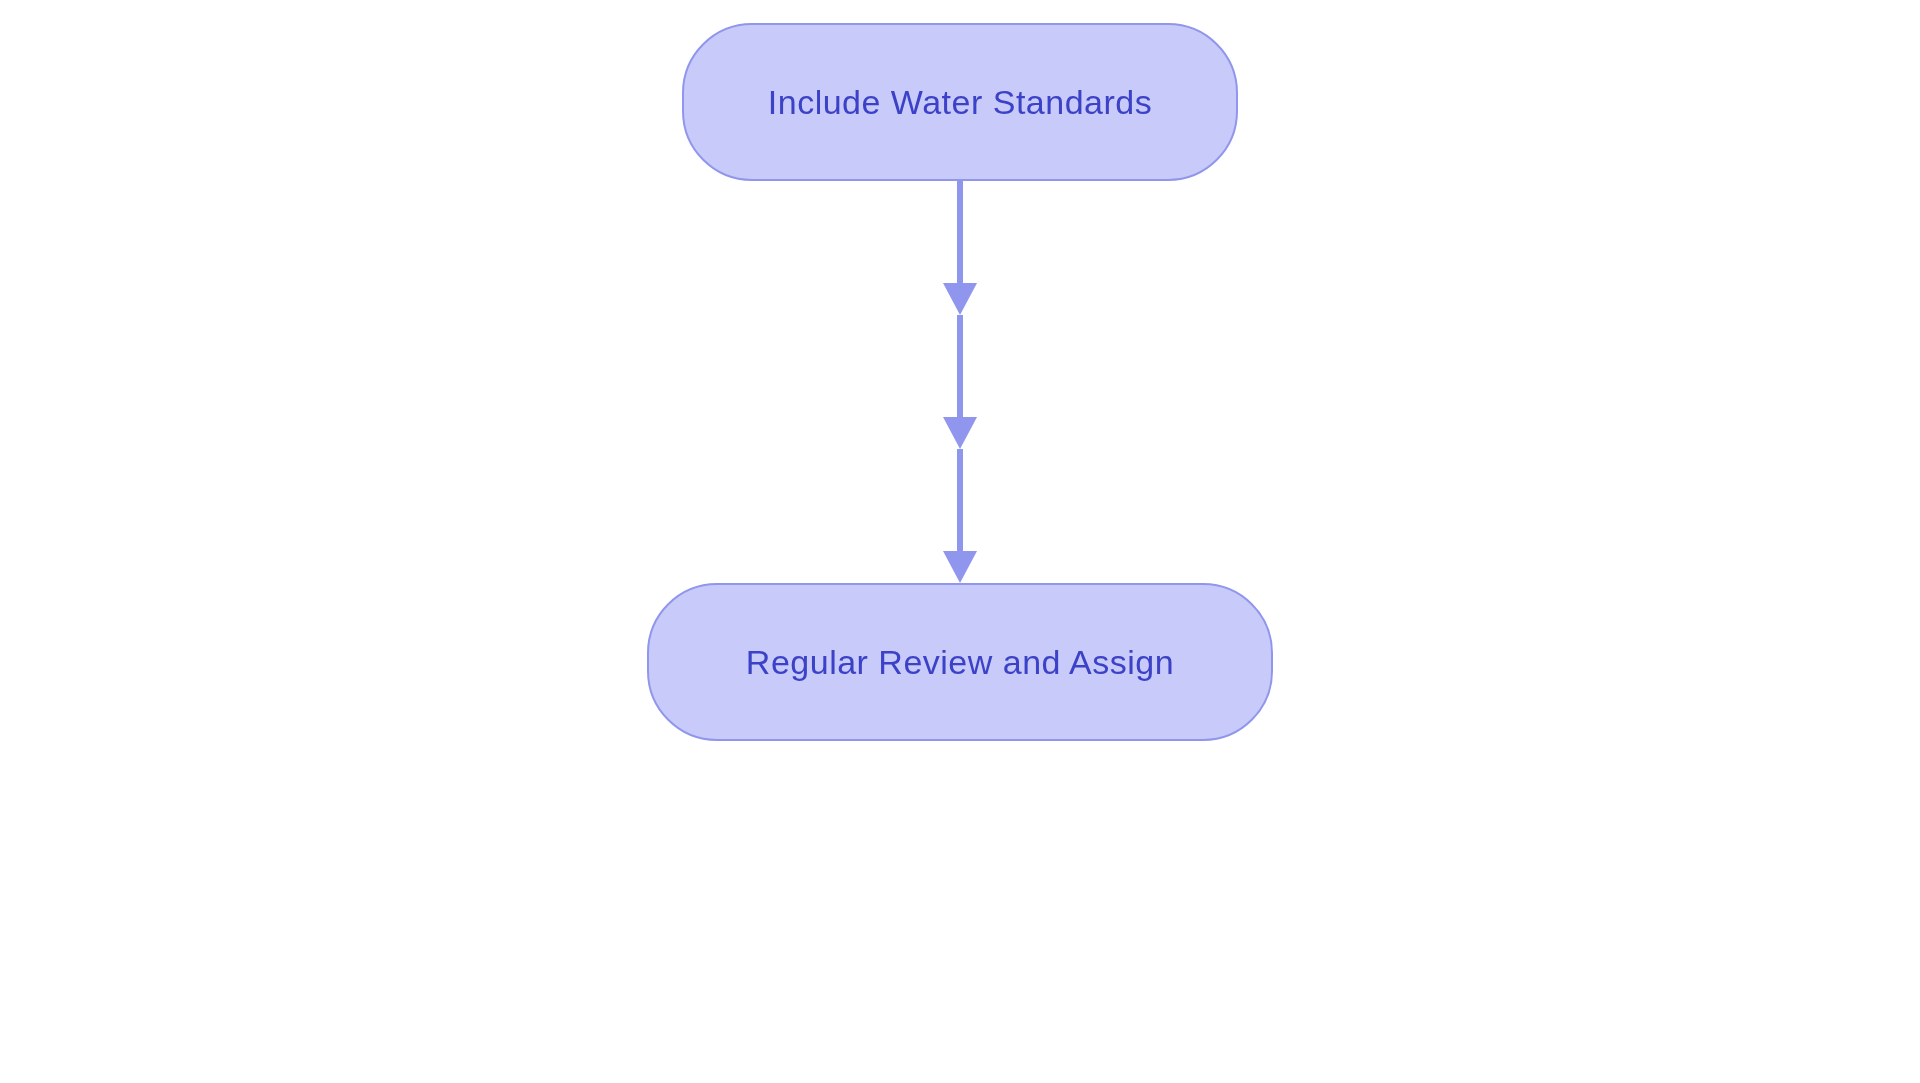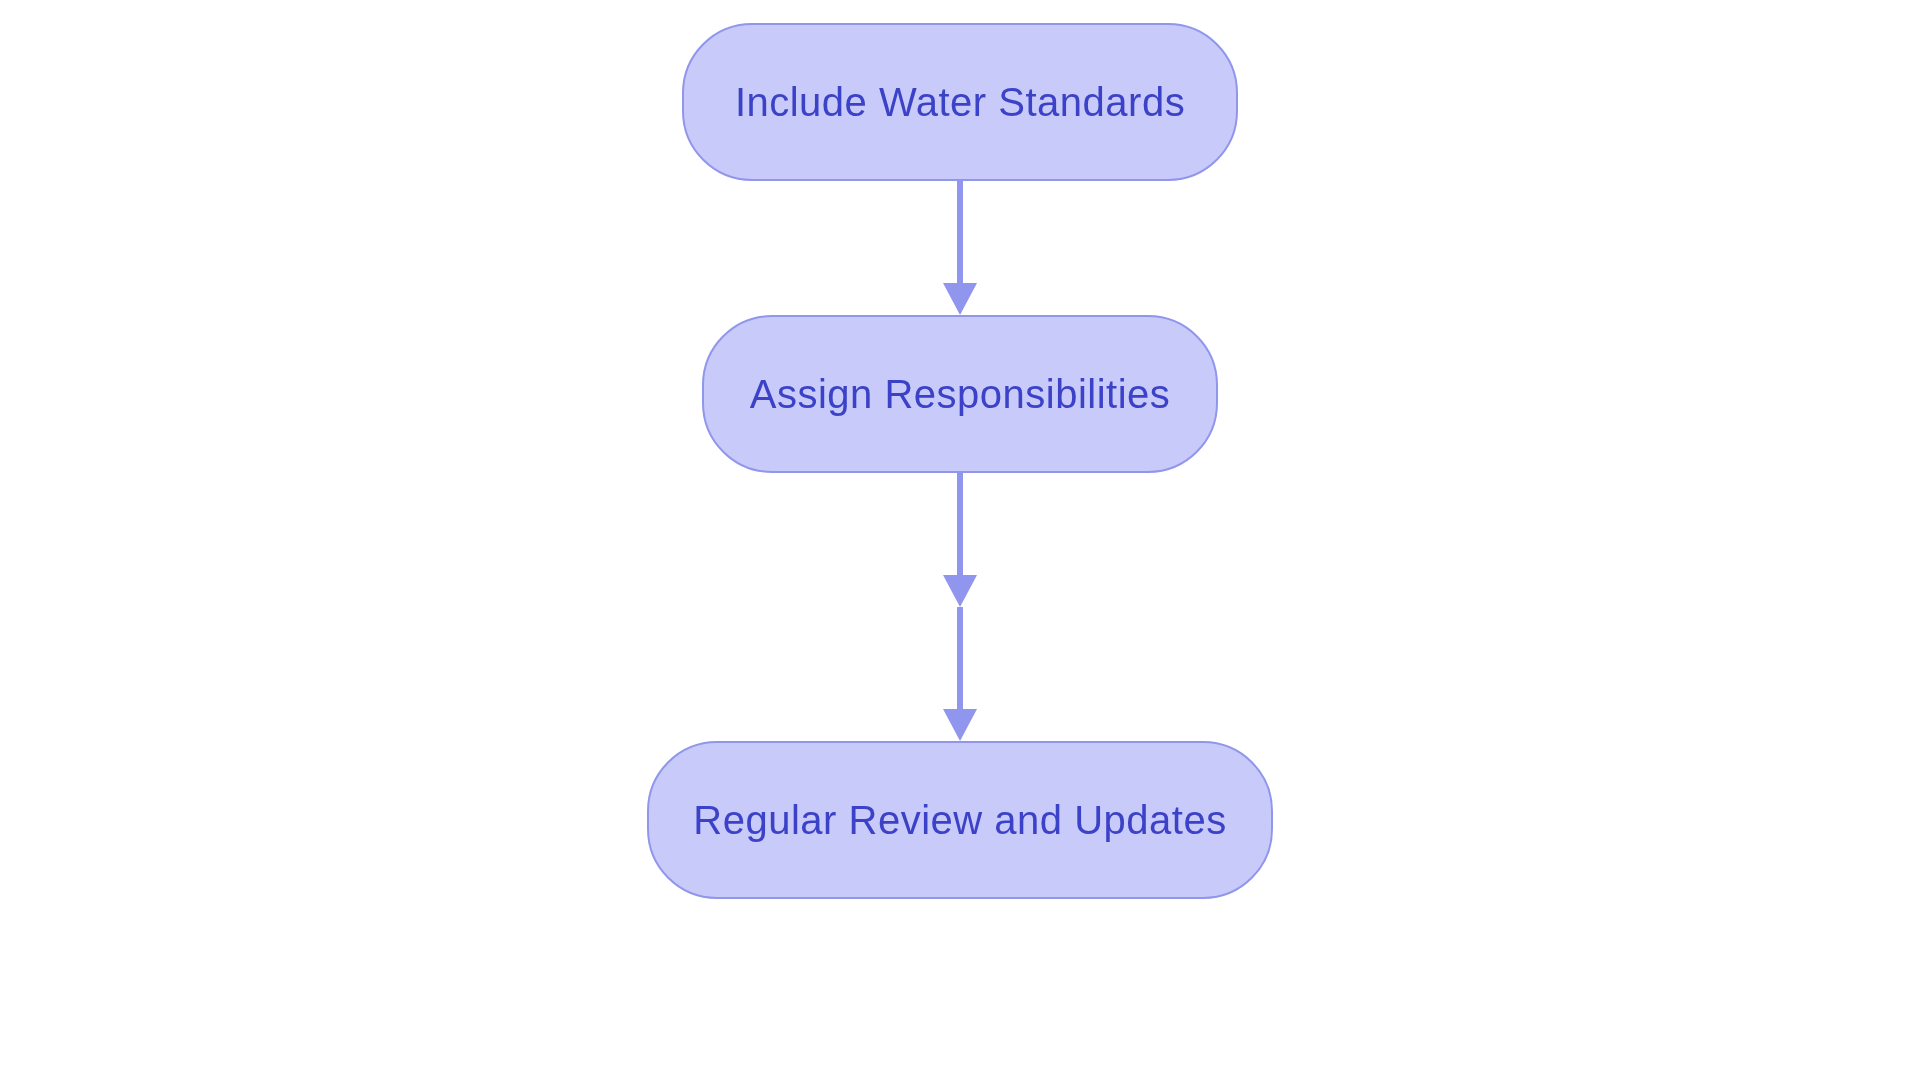--- a/index.html
+++ b/index.html
@@ -23,21 +23,21 @@
     flex: 0 0 auto;
     border-radius: 70px;
     background: var(--node-fill, #c8caf9);
     border: 2px solid var(--node-border, #9096ec);
     display: flex;
     align-items: center;
     justify-content: center;
     box-sizing: border-box;
   }
   .node-label {
-    font-size: 40px;
+    font-size: 34px;
     letter-spacing: 0.5px;
     color: var(--node-text, #3c42c7);
     white-space: nowrap;
     text-align: center;
   }
   .edge {
     height: 134px;
     flex: 0 0 auto;
     display: flex;
     flex-direction: column;
@@ -64,32 +64,29 @@
 
   <div class="node" style="width: 556px;">
     <span class="node-label">Include Water Standards</span>
   </div>
 
   <div class="edge">
     <div class="shaft"></div>
     <div class="head"></div>
   </div>
 
-  <div class="node" style="width: 516px;">
-    <span class="node-label">Assign Responsibilities</span>
-  </div>
 
   <div class="edge">
     <div class="shaft"></div>
     <div class="head"></div>
   </div>
 
 
   <div class="edge">
     <div class="shaft"></div>
     <div class="head"></div>
   </div>
 
   <div class="node" style="width: 626px;">
-    <span class="node-label">Regular Review and Updates</span>
+    <span class="node-label">Regular Review and Assign</span>
   </div>
 
 </div>
 
 </body></html>

